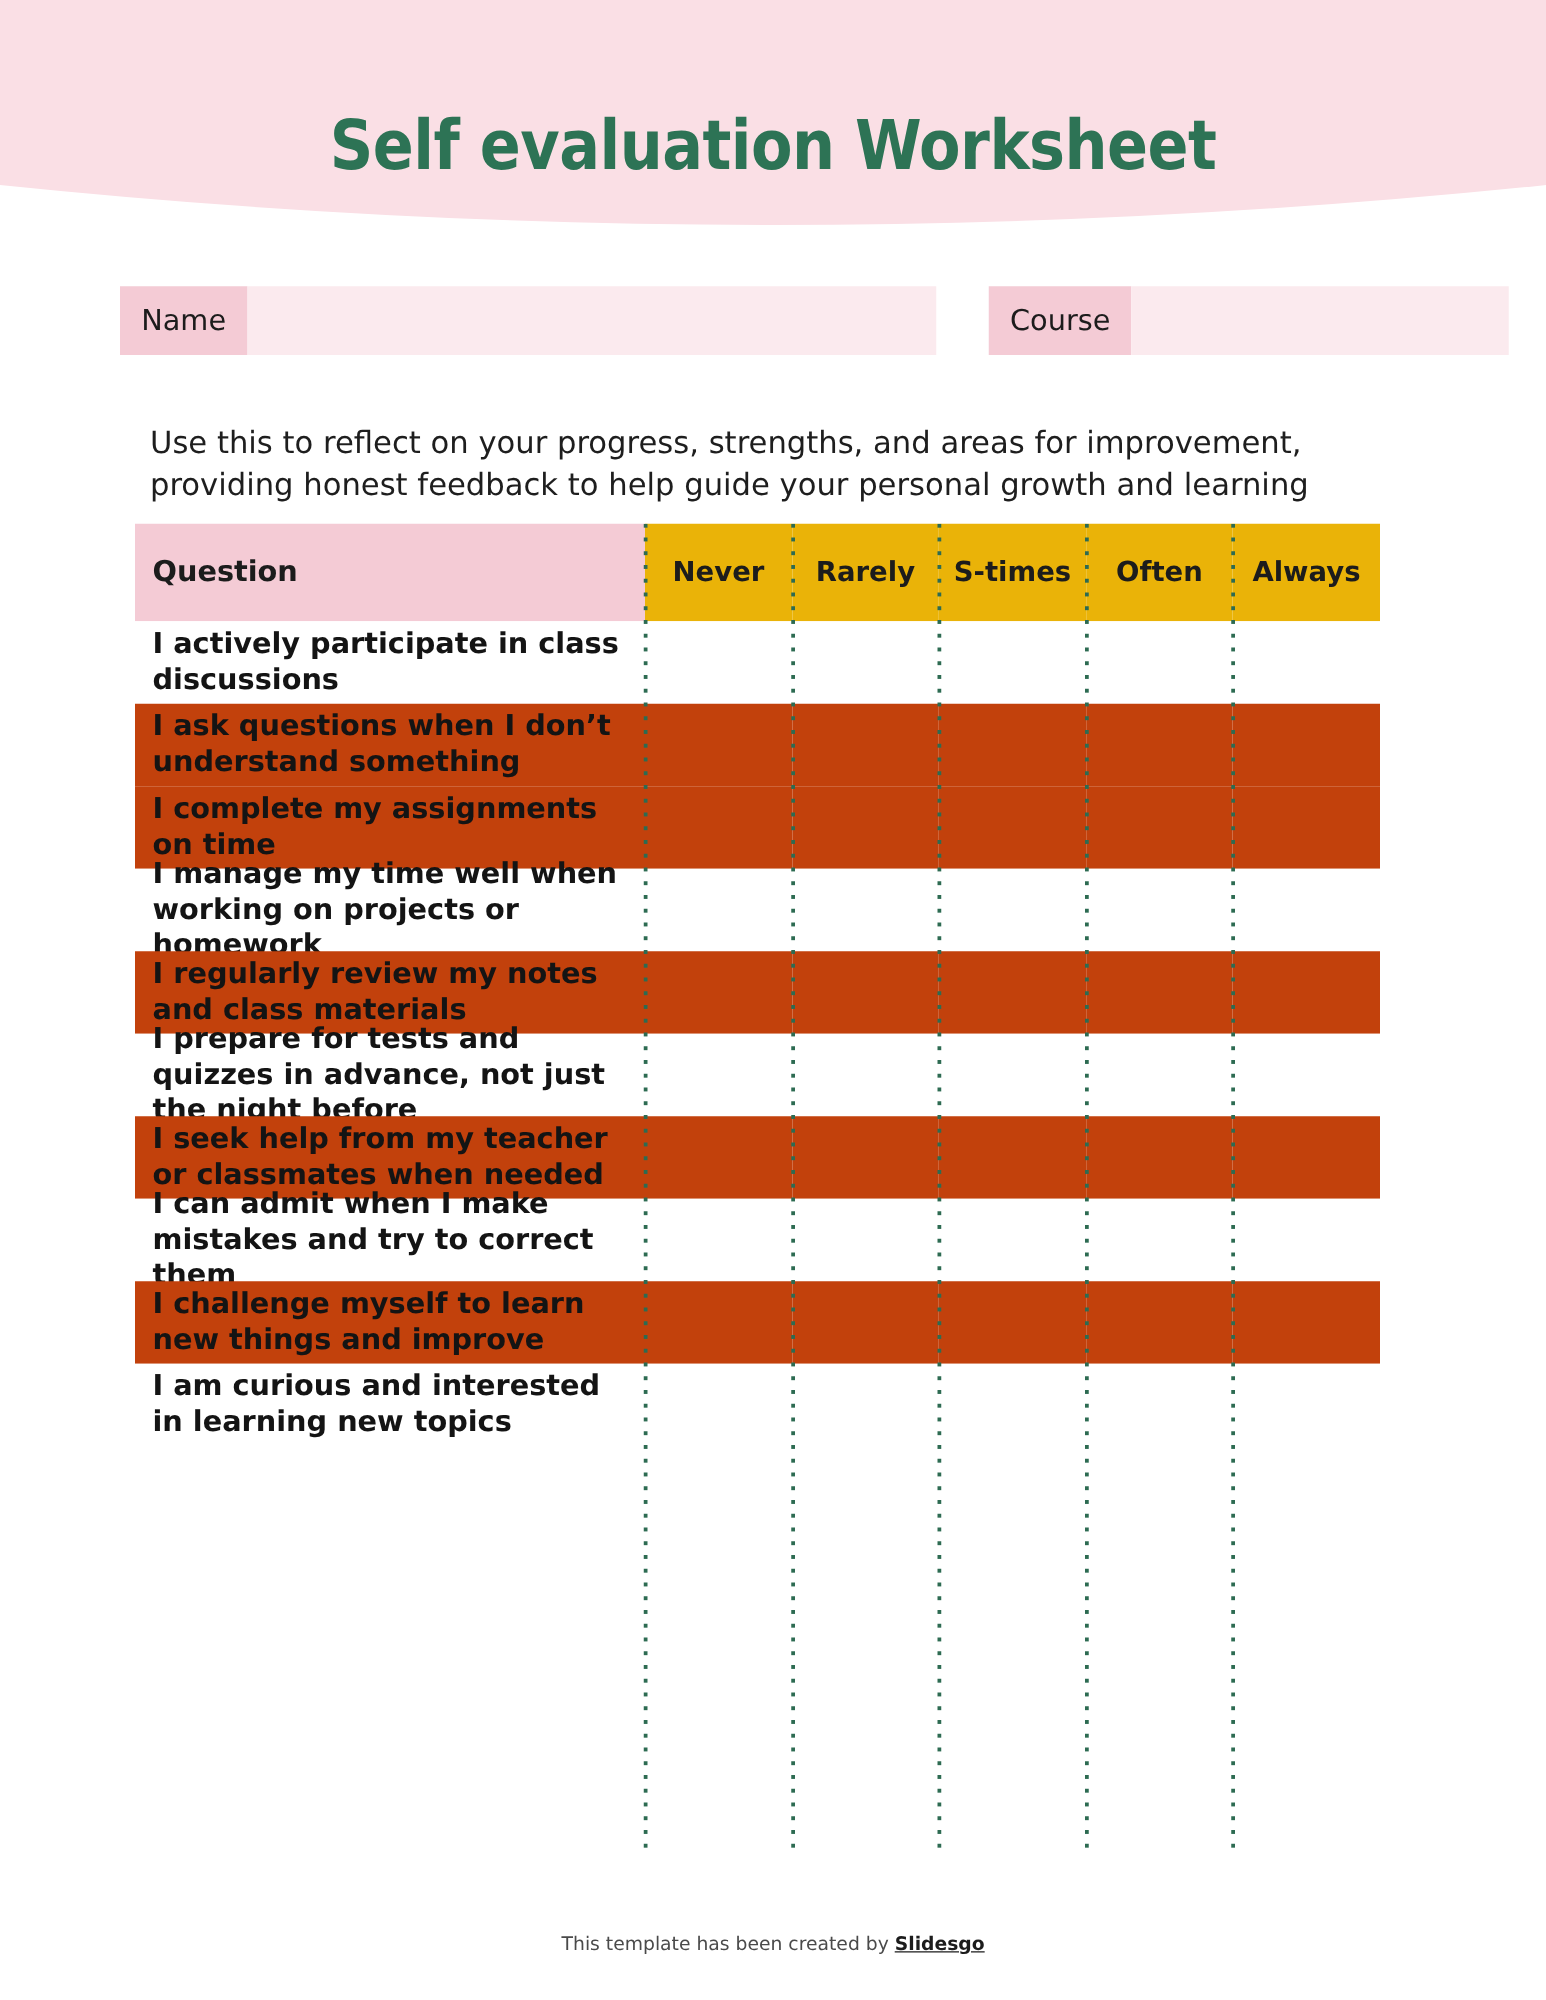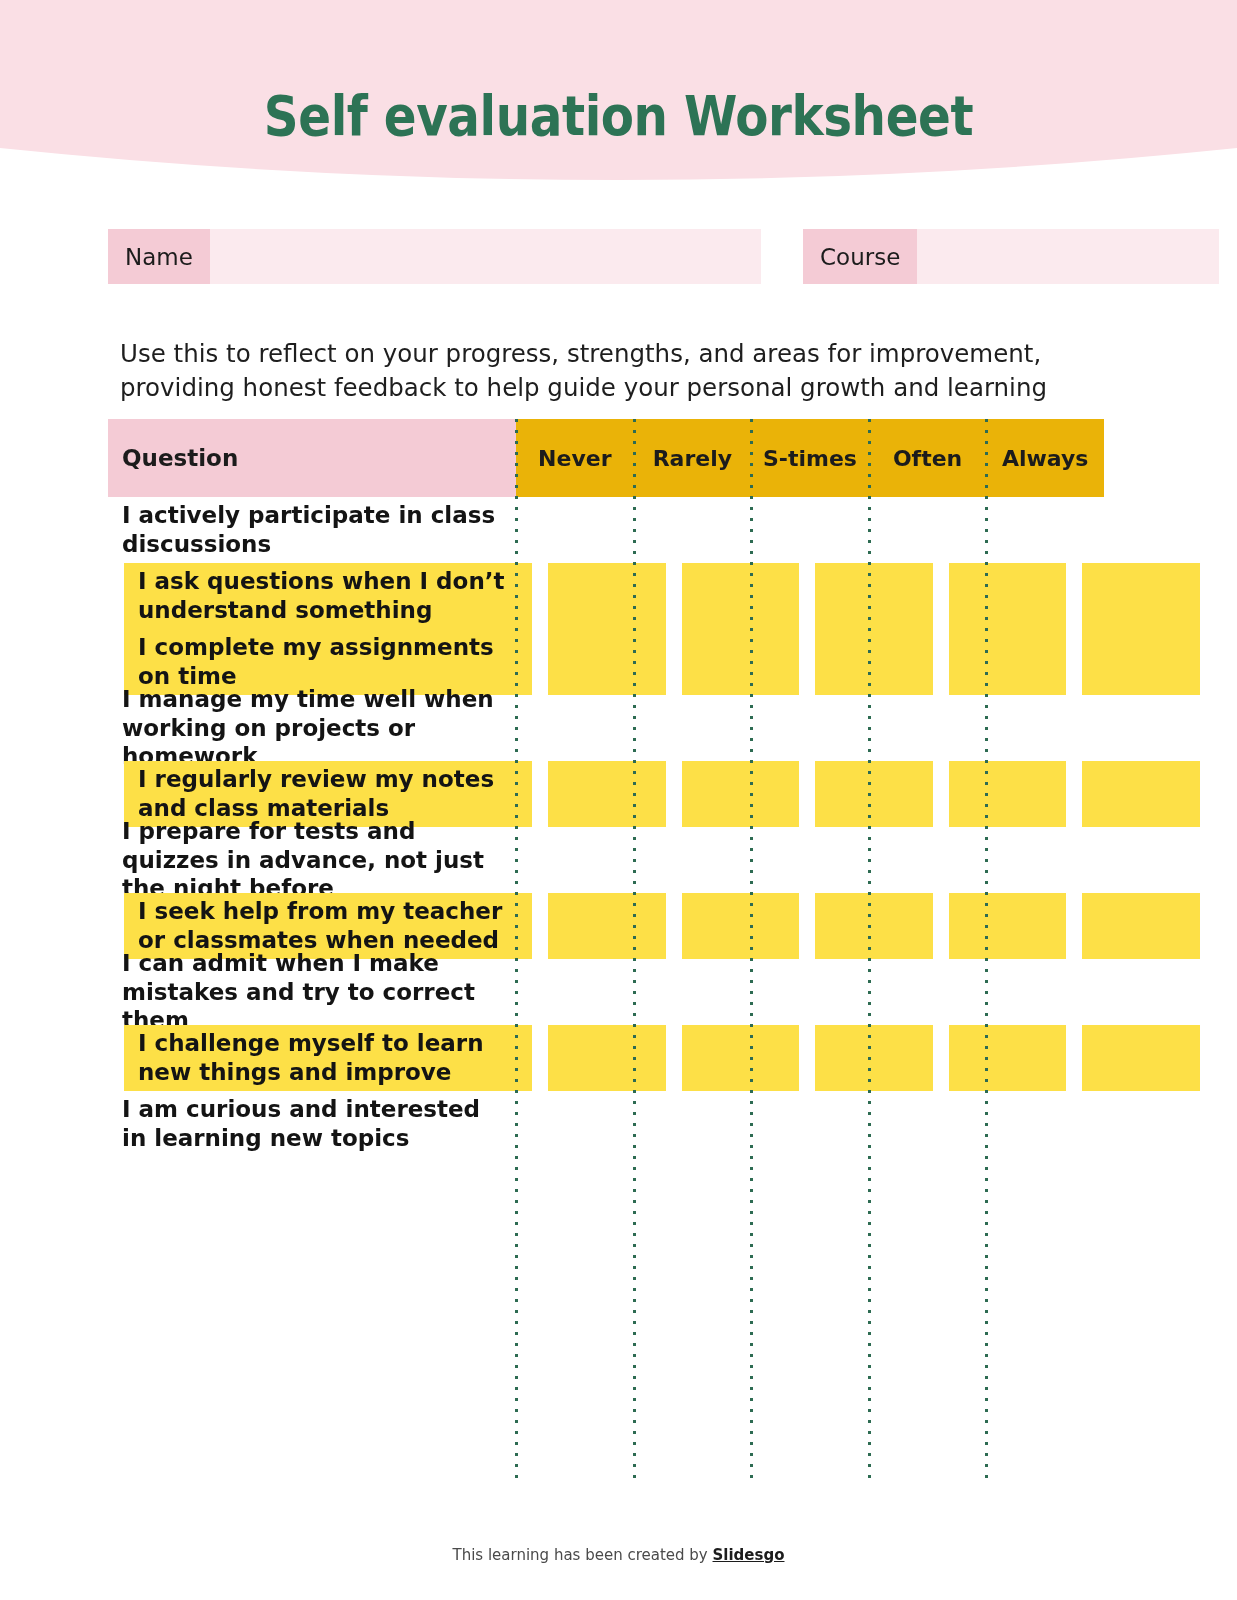--- a/index.html
+++ b/index.html
@@ -36,21 +36,21 @@
     color:#2d7355;
     line-height:1.05;
     transform:scaleX(0.88);
     transform-origin:center top;
     white-space:nowrap;
   }
 
   
   .fields {
     position:absolute;
-    top:229px; left:108px;
+    top:229px; left:96px;
     width:996px; height:40px;
   }
   .field-group { position:absolute; top:0; height:55px; display:flex; }
   .field-name  { left:0;   width:653px; }
   .field-course{ left:695px; width:301px; }
 
   .field-label {
     background:#f4cbd5;
     display:flex; align-items:center;
     padding:0 17px;
@@ -101,21 +101,21 @@
   .header-row .cell-r {
     background:#eab308;
     display:flex; align-items:center; justify-content:center;
     font-size:22px; font-weight:bold;
     color:#1c1c1c;
     font-family:"DejaVu Sans", sans-serif;
   }
 
   .q-row { height:66px; }
   .q-row.shade .cell-q,
-  .q-row.shade .cell-r { background:#fde047;margin-left:16px; }
+  .q-row.shade .cell-r { background:#c2410c; }
   .q-row.plain .cell-q,
   .q-row.plain .cell-r { background:#ffffff; }
 
   .cell-q {
     width:408px; flex:0 0 408px;
     display:flex; align-items:center;
     padding:0 14px;
     font-size:23px; font-weight:bold;
     line-height:1.26;
     color:#141414;
@@ -282,16 +282,16 @@
 
   <div class="dots-layer">
     <div class="dotline" style="left:407px;"></div>
     <div class="dotline" style="left:524.6px;"></div>
     <div class="dotline" style="left:642.2px;"></div>
     <div class="dotline" style="left:759.8px;"></div>
     <div class="dotline" style="left:877.4px;"></div>
   </div>
 
   <div class="footer">
-    <span>This learning has been created by </span><b>Slidesgo</b>
+    <span>This template has been created by </span><b>Slidesgo</b>
   </div>
 
 </div>
 
 </body></html>

